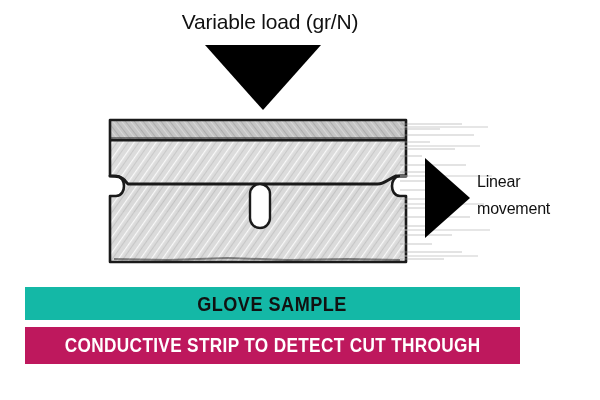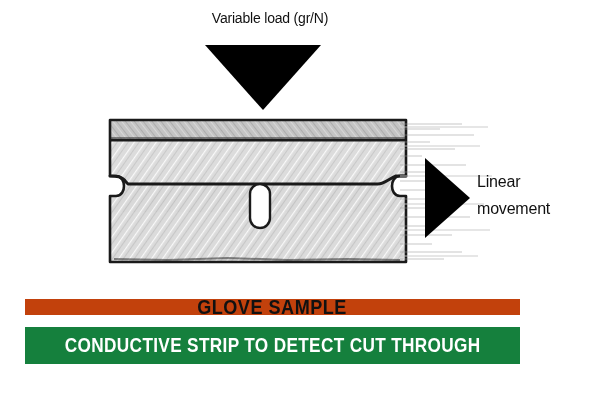--- a/index.html
+++ b/index.html
@@ -24,21 +24,21 @@
   }
 
   
   .load-title {
     position: absolute;
     left: 0;
     top: 10px;
     width: 540px;
     text-align: center;
     font-family: "Liberation Sans", sans-serif;
-    font-size: 14px;
+    font-size: 21px;
     font-weight: 400;
     color: #111111;
     letter-spacing: -0.2px;
     white-space: nowrap;
   }
 
   
   .arrow-down {
     position: absolute;
     left: 205px;
@@ -99,28 +99,28 @@
   .bar {
     position: absolute;
     left: 25px;
     width: 495px;
     display: flex;
     align-items: center;
     justify-content: center;
     box-sizing: border-box;
   }
   .bar-glove {
-    top: 299px;
-    height: 16px;
-    background: #c2410c;
+    top: 287px;
+    height: 33px;
+    background: #14b8a6;
   }
   .bar-strip {
     top: 327px;
     height: 37px;
-    background: #15803d;
+    background: #be185d;
   }
   .bar-label {
     font-family: "Liberation Sans Narrow", "Liberation Sans", sans-serif;
     font-weight: 700;
     font-size: 21px;
     letter-spacing: 0.6px;
     transform: scaleX(0.86);
     white-space: nowrap;
   }
   .bar-glove .bar-label { color: #111111; }

